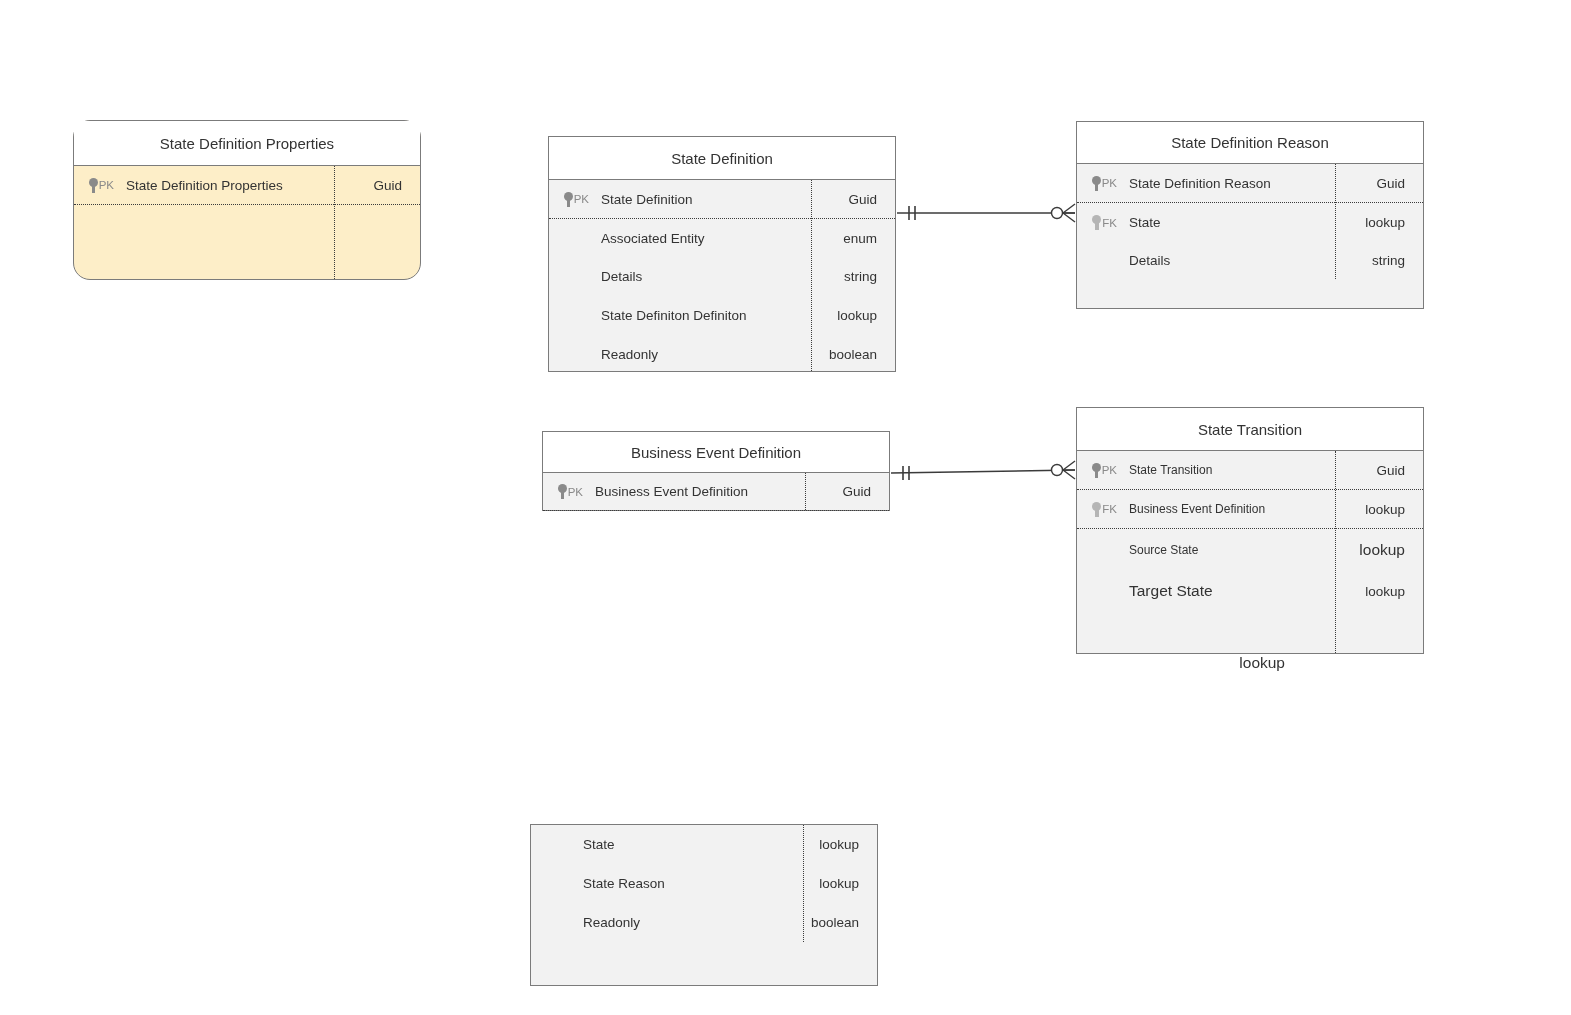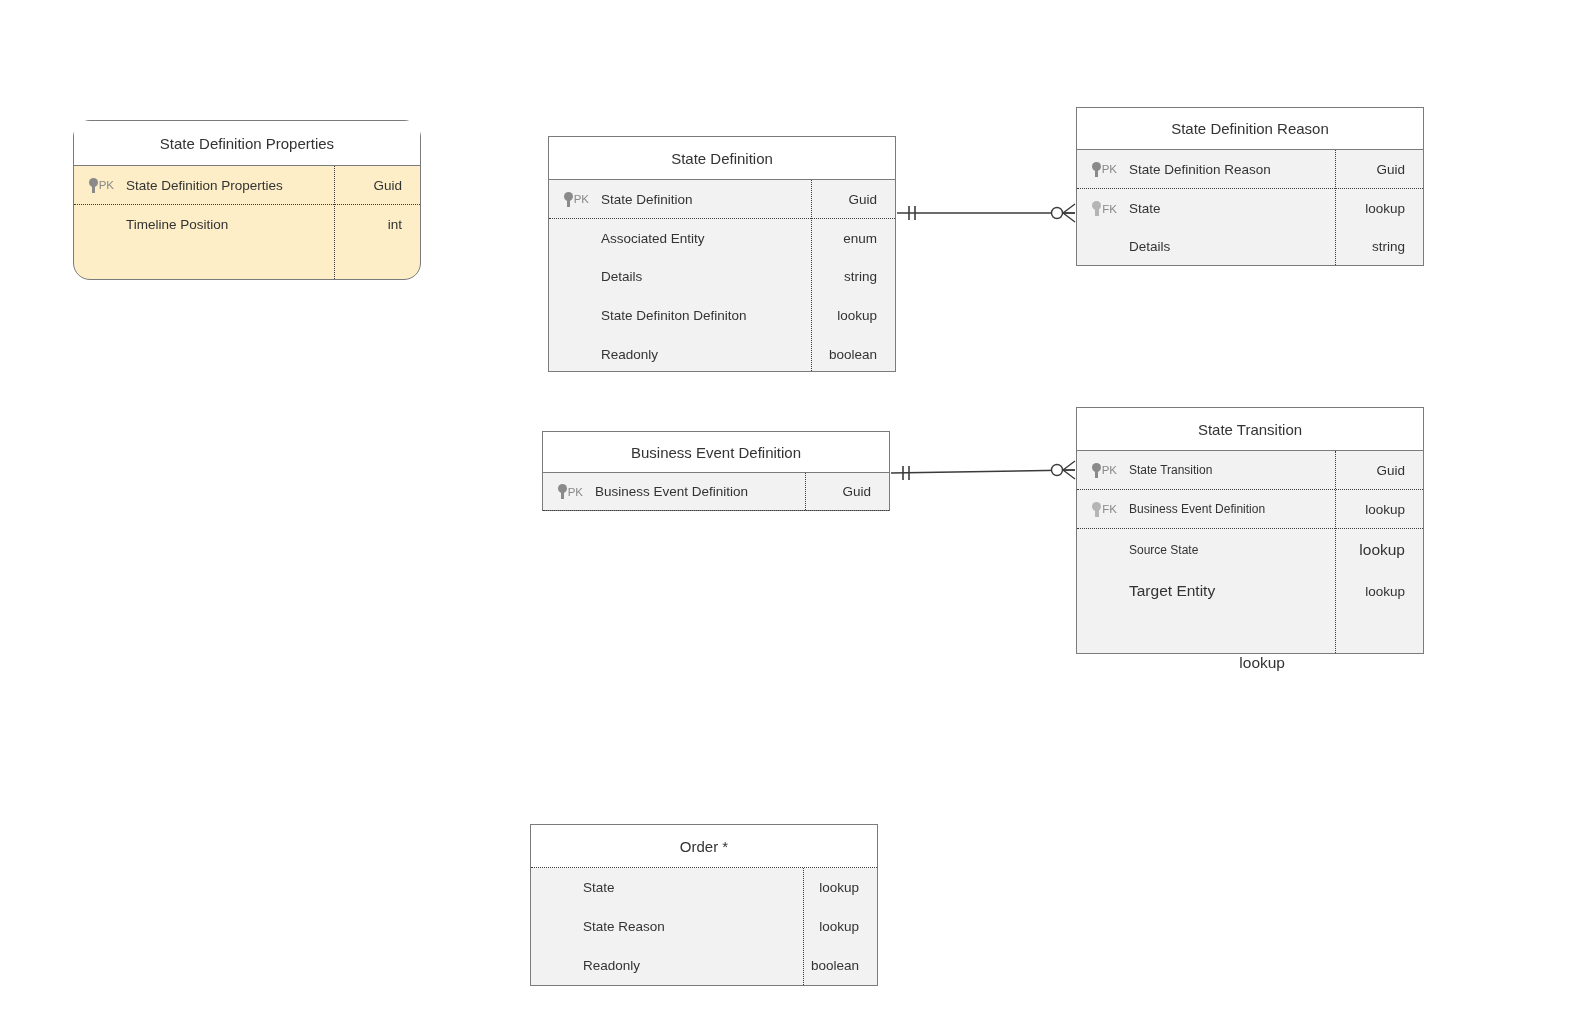--- a/index.html
+++ b/index.html
@@ -147,25 +147,20 @@
           <div class="keycell">
             <span class="key-glyph">
               <span class="kh"></span>
               <span class="ks"></span>
             </span>
             <span class="key-label">PK</span>
           </div>
           <div class="namecell fs-md">State Definition Properties</div>
           <div class="typecell fs-md" style="width: 86px;">Guid</div>
         </div>
-        <div class="row noKey" style="height: 39px;">
-          <div class="keycell"></div>
-          <div class="namecell fs-md">Timeline Position</div>
-          <div class="typecell fs-md" style="width: 86px;">int</div>
-        </div>
         <div class="row noKey" style="height: 37px;">
           <div class="keycell"></div>
           <div class="namecell fs-md"></div>
           <div class="typecell fs-md" style="width: 86px;"></div>
         </div>
         <div class="col-divider" style="left: 260px;"></div>
       </div>
     </div>
     <div class="entity" style="left: 548px; top: 136px; width: 348px; height: 236px;">
       <div class="ent-header" style="height: 43px;">State Definition</div>
@@ -197,21 +192,21 @@
           <div class="typecell fs-md" style="width: 84px;">lookup</div>
         </div>
         <div class="row noKey" style="height: 38px;">
           <div class="keycell"></div>
           <div class="namecell fs-md">Readonly</div>
           <div class="typecell fs-md" style="width: 84px;">boolean</div>
         </div>
         <div class="col-divider" style="left: 262px;"></div>
       </div>
     </div>
-    <div class="entity" style="left: 1076px; top: 107px; width: 348px; height: 159px;">
+    <div class="entity" style="left: 1076px; top: 121px; width: 348px; height: 188px;">
       <div class="ent-header" style="height: 42px;">State Definition Reason</div>
       <div class="ent-body" style="height: 115px;">
         <div class="row sep-dotted" style="height: 39px;">
           <div class="keycell">
             <span class="key-glyph">
               <span class="kh"></span>
               <span class="ks"></span>
             </span>
             <span class="key-label">PK</span>
           </div>
@@ -279,33 +274,32 @@
           <div class="namecell fs-sm">Business Event Definition</div>
           <div class="typecell fs-md" style="width: 88px;">lookup</div>
         </div>
         <div class="row noKey" style="height: 41px;">
           <div class="keycell"></div>
           <div class="namecell fs-sm">Source State</div>
           <div class="typecell fs-lg" style="width: 88px;">lookup</div>
         </div>
         <div class="row noKey" style="height: 42px;">
           <div class="keycell"></div>
-          <div class="namecell fs-lg">Target Entity</div>
+          <div class="namecell fs-lg">Target State</div>
           <div class="typecell fs-md" style="width: 88px;">lookup</div>
         </div>
         <div class="row noKey" style="height: 42px; flex-direction: column;">
           <div class="keycell"></div>
           <div class="namecell fs-lg">Target State Reason</div>
           <div class="typecell fs-lg" style="width: 88px;">lookup</div>
         </div>
         <div class="col-divider" style="left: 258px;"></div>
       </div>
     </div>
     <div class="entity hdr-dotted" style="left: 530px; top: 824px; width: 348px; height: 162px;">
-      <div class="ent-header" style="height: 43px;">Order *</div>
       <div class="ent-body" style="height: 117px;">
         <div class="row noKey" style="height: 39px;">
           <div class="keycell"></div>
           <div class="namecell fs-md">State</div>
           <div class="typecell fs-md" style="width: 74px;">lookup</div>
         </div>
         <div class="row noKey" style="height: 39px;">
           <div class="keycell"></div>
           <div class="namecell fs-md">State Reason</div>
           <div class="typecell fs-md" style="width: 74px;">lookup</div>

